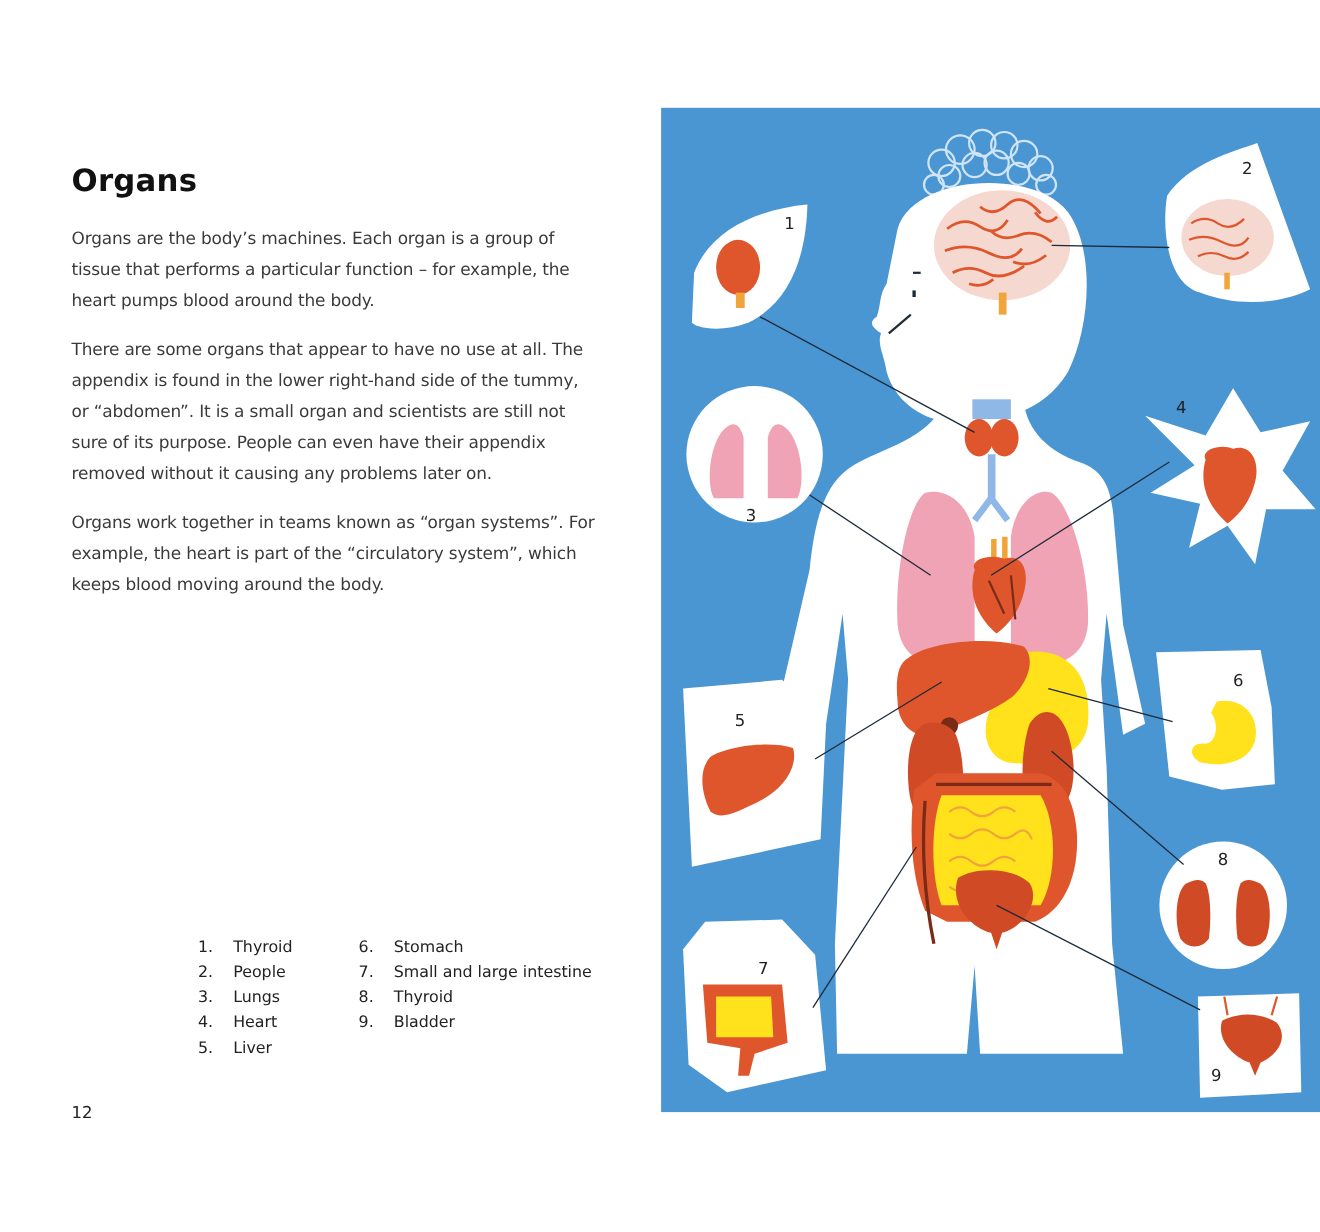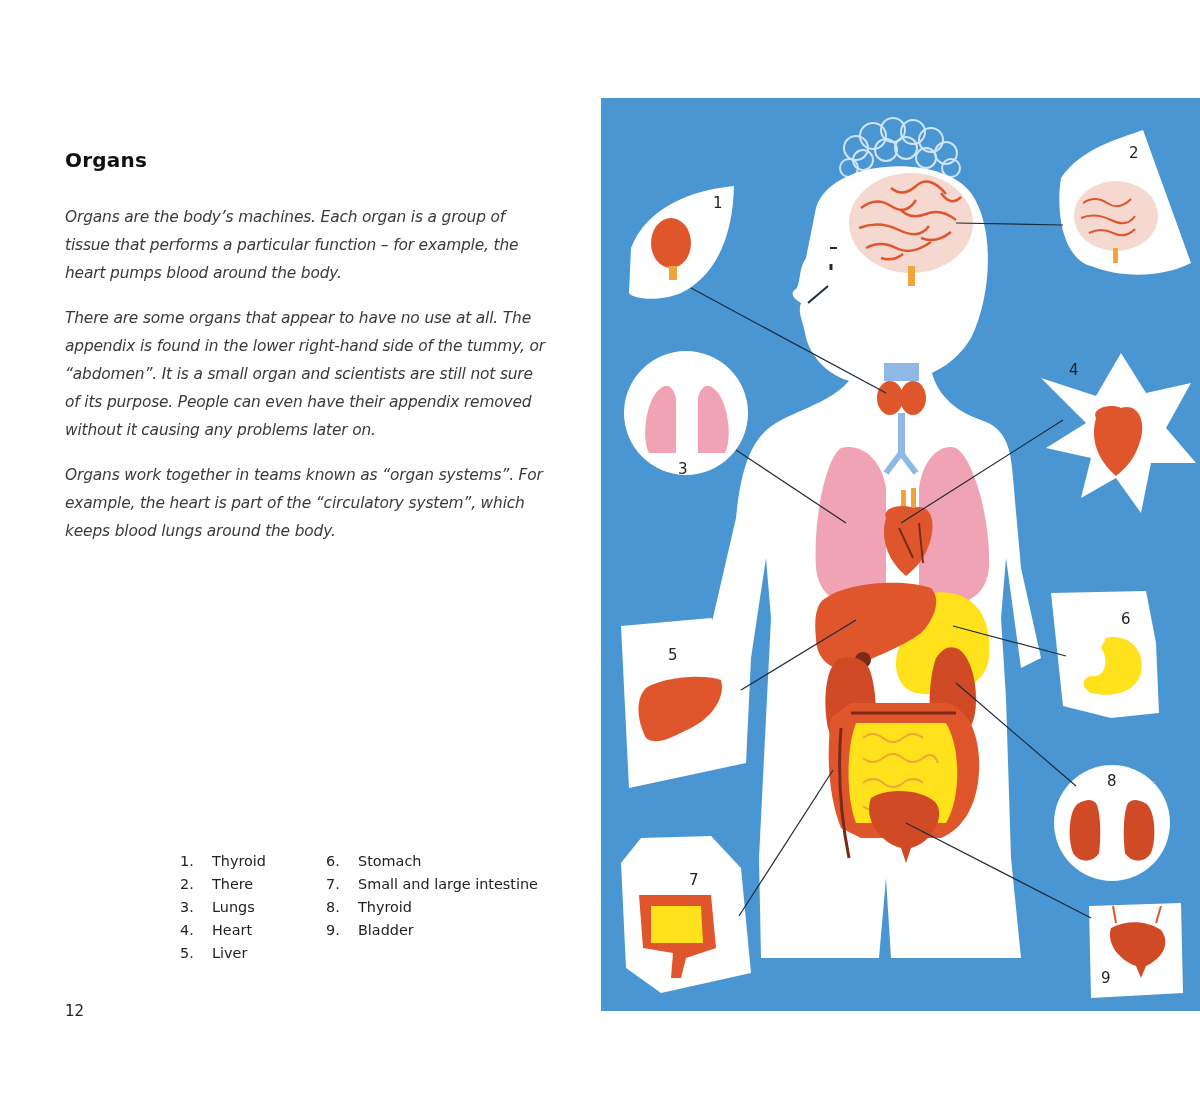--- a/index.html
+++ b/index.html
@@ -1,47 +1,47 @@
 <!DOCTYPE html>
 <html><head>
   <meta charset="utf-8">
   <style>
     html, body { margin: 0; padding: 0; }
     body { width: 1200px; height: 1120px; background: #ffffff; position: relative; overflow: hidden; font-family: "DejaVu Sans", sans-serif; }
     .left-page { position: absolute; left: 0; top: 0; width: 600px; height: 1120px; }
-    .title { position: absolute; left: 65px; top: 148px; font-size: 20px; font-weight: bold; color: #111; letter-spacing: 0.2px; margin: 0; }
+    .title { position: absolute; left: 65px; top: 148px; font-size: 28px; font-weight: bold; color: #111; letter-spacing: 0.2px; margin: 0; }
     .body-text { position: absolute; left: 65px; top: 204px; width: 480px; }
-    .body-text p { margin: 0 0 18px 0; font-size: 15.4px; line-height: 27.8px; color: #3a3a3a; letter-spacing: -0.15px; font-style: italic; }
+    .body-text p { margin: 0 0 18px 0; font-size: 15.4px; line-height: 27.8px; color: #3a3a3a; letter-spacing: -0.15px; }
     .legend { position: absolute; left: 180px; top: 828px; width: 380px; font-family: "DejaVu Sans", sans-serif; font-size: 14.4px; color: #222; }
     .legend-col { position: absolute; top: 0; margin-top: 22px; }
     .legend-col.col1 { left: 0; }
     .legend-col.col2 { left: 146px; }
     .legend-item { height: 23px; line-height: 23px; white-space: nowrap; }
     .legend-item .num { display: inline-block; width: 32px; }
     .page-number { position: absolute; left: 65px; top: 966px; font-size: 15px; color: #222; margin-top: 36px; }
 
     .illustration { position: absolute; left: 601px; top: 98px; width: 599px; height: 913px; background: #4a96d2; overflow: hidden; }
     .illustration svg { position: absolute; left: 0; top: 0; }
     .callout-num { font-family: "DejaVu Sans", sans-serif; font-size: 15px; fill: #222; }
   </style>
 </head>
 <body>
 
 <div class="left-page">
   <h1 class="title">Organs</h1>
   <div class="body-text">
     <p>Organs are the body’s machines. Each organ is a group of tissue that performs a particular function – for example, the heart pumps blood around the body.</p>
     <p>There are some organs that appear to have no use at all. The appendix is found in the lower right-hand side of the tummy, or “abdomen”. It is a small organ and scientists are still not sure of its purpose. People can even have their appendix removed without it causing any problems later on.</p>
-    <p>Organs work together in teams known as “organ systems”. For example, the heart is part of the “circulatory system”, which keeps blood lungs around the body.</p>
+    <p>Organs work together in teams known as “organ systems”. For example, the heart is part of the “circulatory system”, which keeps blood moving around the body.</p>
   </div>
 
   <div class="legend">
     <div class="legend-col col1">
       <div class="legend-item"><span class="num">1.</span><span>Thyroid</span></div>
-      <div class="legend-item"><span class="num">2.</span><span>There</span></div>
+      <div class="legend-item"><span class="num">2.</span><span>People</span></div>
       <div class="legend-item"><span class="num">3.</span><span>Lungs</span></div>
       <div class="legend-item"><span class="num">4.</span><span>Heart</span></div>
       <div class="legend-item"><span class="num">5.</span><span>Liver</span></div>
     </div>
     <div class="legend-col col2">
       <div class="legend-item"><span class="num">6.</span><span>Stomach</span></div>
       <div class="legend-item"><span class="num">7.</span><span>Small and large intestine</span></div>
       <div class="legend-item"><span class="num">8.</span><span>Thyroid</span></div>
       <div class="legend-item"><span class="num">9.</span><span>Bladder</span></div>
     </div>

